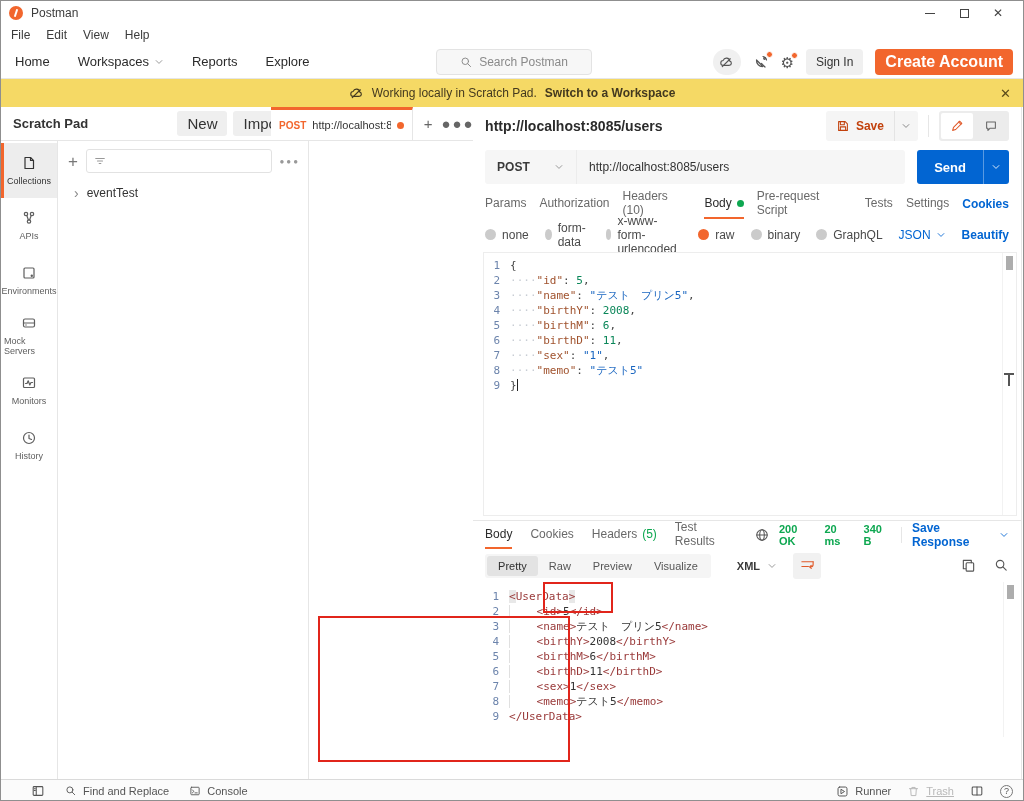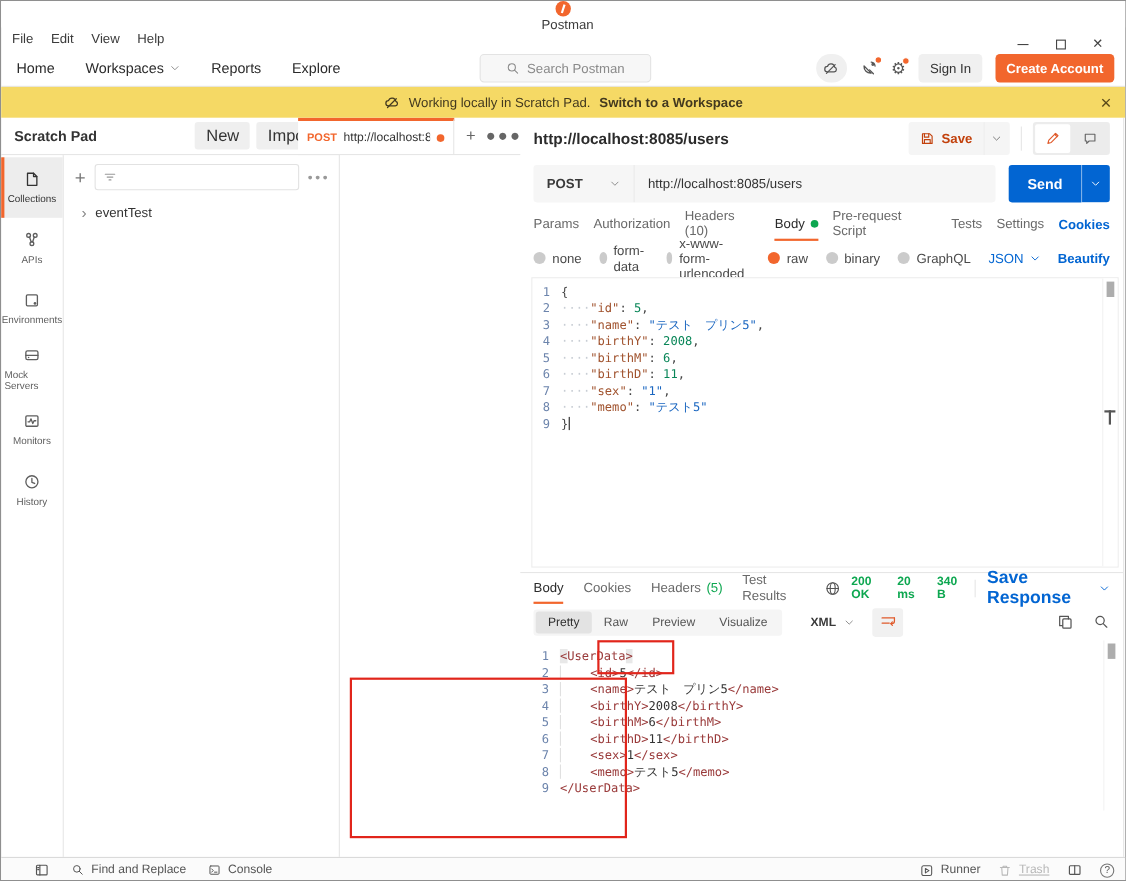--- a/index.html
+++ b/index.html
@@ -2,21 +2,21 @@
 <html><head>
 <meta charset="utf-8">
 <style>
 * { box-sizing: border-box; margin: 0; padding: 0; }
 body { background:#888; font-family:"Liberation Sans", sans-serif; }
 .app { position:relative; width:1024px; height:801px; background:#fff; overflow:hidden; border:1px solid #8f8f8f; }
 svg { fill:none; stroke:currentColor; stroke-width:1.2; stroke-linecap:round; stroke-linejoin:round; display:block; }
 .ic { display:inline-flex; align-items:center; justify-content:center; flex:none; }
 
 
-.titlebar { height:24px; display:flex; align-items:center; padding:0 8px; background:#fff;flex-direction:column; }
+.titlebar { height:24px; display:flex; align-items:center; padding:0 8px; background:#fff; }
 .logo { width:14px; height:14px; border-radius:50%; background:#F2662D; position:relative; flex:none; }
 .logo::after { content:""; position:absolute; left:6px; top:3px; width:2px; height:8px; background:#fff; transform:rotate(18deg); }
 .app-title { font-size:12px; color:#3c3c3c; margin-left:8px; }
 .win-controls { margin-left:auto; display:flex; }
 .win-btn { width:34px; height:22px; display:flex; align-items:center; justify-content:center; color:#444; font-size:12px; }
 .minimize-glyph { width:10px; height:1px; background:#444; display:inline-block; }
 .maximize-glyph { width:9px; height:9px; border:1px solid #444; display:inline-block; }
 
 
 .menubar { height:20px; display:flex; align-items:center; gap:16px; padding:0 10px; font-size:12px; color:#3b3b3b; }
@@ -25,21 +25,21 @@
 .navbar { height:34px; border-bottom:1px solid #E6E6E6; position:relative; display:flex; align-items:center; padding:0 14px; gap:28px; font-size:13px; color:#2b2b2b; }
 .nav-item { display:flex; align-items:center; gap:5px; }
 .chev { color:#8a8a8a; }
 .searchbox { position:absolute; left:435px; top:4px; width:156px; height:26px; background:#F7F7F7; border:1px solid #E3E3E3; border-radius:4px; display:flex; align-items:center; justify-content:center; gap:6px; font-size:12px; color:#8A8A8A; }
 .nav-right { position:absolute; right:10px; top:4px; height:26px; display:flex; align-items:center; gap:12px; }
 .circle-btn { width:28px; height:26px; border-radius:14px; background:#F0F0F0; display:flex; align-items:center; justify-content:center; color:#555; }
 .dot-wrap { position:relative; color:#555; display:flex; }
 .notif-dot { position:absolute; top:-3px; right:-4px; width:7px; height:7px; border-radius:50%; background:#F2662D; border:1px solid #fff; }
 .gear-glyph { font-size:15px; line-height:1; color:#555; }
 .btn-signin { height:26px; padding:0 10px; background:#F0F0F0; border-radius:4px; font-size:12px; color:#333; display:flex; align-items:center; }
-.btn-create { height:26px; padding:0 10px; background:#F2662D; border-radius:4px; font-size:12px; font-weight:bold; color:#fff; display:flex; align-items:center; }
+.btn-create { height:26px; padding:0 10px; background:#F2662D; border-radius:4px; font-size:16px; font-weight:bold; color:#fff; display:flex; align-items:center; }
 
 
 .banner { height:28px; background:#F5D965; display:flex; align-items:center; justify-content:center; gap:8px; font-size:12px; color:#43391F; position:relative; }
 .banner b { font-weight:bold; }
 .banner-close { position:absolute; right:12px; top:0; height:28px; display:flex; align-items:center; color:#5a4a1a; font-size:13px; }
 
 
 .main { height:672px; display:flex; }
 .sidebar { width:308px; border-right:1px solid #E6E6E6; display:flex; flex-direction:column; flex:none; }
 .s-header { height:34px; flex:none; display:flex; align-items:center; padding:0 12px; border-bottom:1px solid #E6E6E6; }
@@ -129,21 +129,21 @@
 .cursor-mark-h { position:absolute; right:2px; top:120px; width:10px; height:2px; background:#555; }
 .cursor-mark-v { position:absolute; right:6px; top:120px; width:2px; height:13px; background:#555; }
 
 
 .resp-header { height:29px; flex:none; border-top:1px solid #E6E6E6; display:flex; align-items:stretch; gap:18px; padding:0 12px; font-size:12px; color:#696969; margin-top:2px; }
 .resp-header .rtab.active { border-bottom:2px solid #F2662D; }
 .green { color:#0DA750; }
 .resp-meta { margin-left:auto; display:flex; align-items:center; gap:10px; }
 .meta-green { font-size:11px; font-weight:bold; color:#0DA750; }
 .meta-div { width:1px; height:16px; background:#E6E6E6; }
-.save-resp { display:flex; align-items:center; gap:5px; color:#0265D2; font-weight:bold; font-size:16px; }
+.save-resp { display:flex; align-items:center; gap:5px; color:#0265D2; font-weight:bold; font-size:12px; }
 .resp-toolbar { height:33px; flex:none; display:flex; align-items:center; padding:0 12px; }
 .seg-group { background:#F5F5F5; border-radius:3px; padding:2px; display:flex; }
 .seg { padding:4px 11px; font-size:11px; color:#555; border-radius:3px; }
 .seg.active { background:#E3E3E3; color:#2f2f2f; }
 .xml-select { margin-left:26px; display:flex; align-items:center; gap:7px; font-size:11px; font-weight:bold; color:#3a3a3a; }
 .wrap-btn { margin-left:16px; width:28px; height:26px; background:#F1F1F1; border-radius:3px; display:flex; align-items:center; justify-content:center; color:#E05A2B; }
 .resp-tools { margin-left:auto; display:flex; align-items:center; gap:18px; color:#555; }
 
 
 .statusbar { height:23px; border-top:1px solid #DADADA; background:#FBFBFB; display:flex; align-items:center; gap:20px; padding:0 10px 0 30px; font-size:11px; color:#555; }

